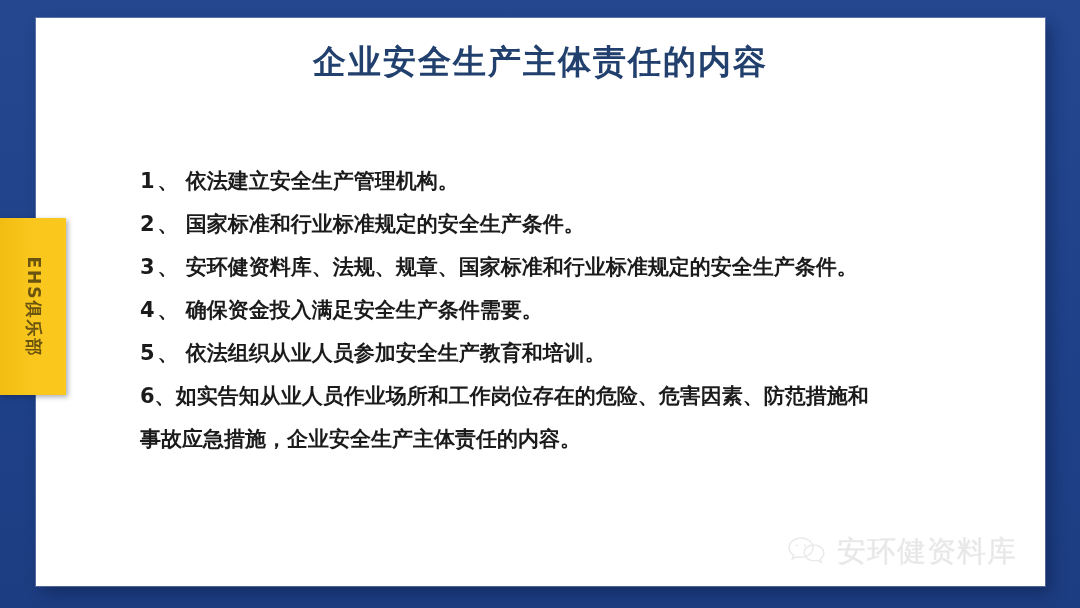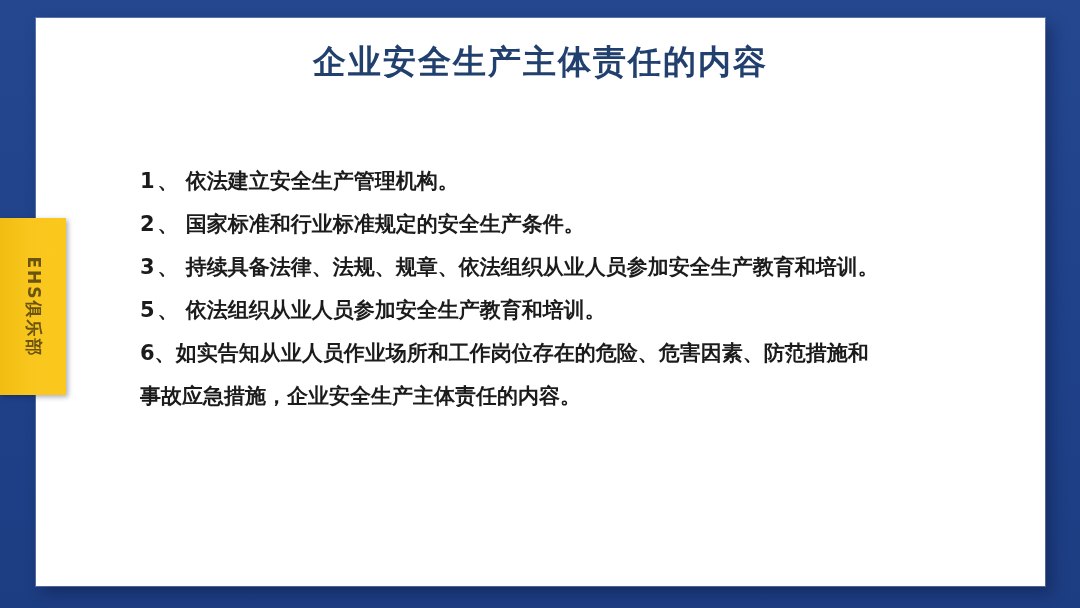--- a/index.html
+++ b/index.html
@@ -154,36 +154,50 @@
 
       <div class="list-item gap-wide">
         <span class="item-num">1、</span><span class="item-text">依法建立安全生产管理机构。</span>
       </div>
 
       <div class="list-item gap-wide">
         <span class="item-num">2、</span><span class="item-text">国家标准和行业标准规定的安全生产条件。</span>
       </div>
 
       <div class="list-item gap-wide">
-        <span class="item-num">3、</span><span class="item-text">持续具备法律、法规、规章、依法组织从业人员参加安全生产教育和培训。</span>
-      </div>
-
+        <span class="item-num">3、</span><span class="item-text">安环健资料库、法规、规章、国家标准和行业标准规定的安全生产条件。</span>
+      </div>
+
+      <div class="list-item gap-wide">
+        <span class="item-num">4、</span><span class="item-text">确保资金投入满足安全生产条件需要。</span>
+      </div>
 
       <div class="list-item gap-wide">
         <span class="item-num">5、</span><span class="item-text">依法组织从业人员参加安全生产教育和培训。</span>
       </div>
 
       <div class="list-item">
         <span class="item-num">6、</span><span class="item-text">如实告知从业人员作业场所和工作岗位存在的危险、危害因素、防范措施和</span>
         <span class="cont-line">事故应急措施，企业安全生产主体责任的内容。</span>
       </div>
 
 
     </div>
 
+    <div id="watermark">
+      <span id="watermark-icon">
+        <svg width="42" height="32" viewBox="0 0 42 32" fill="none" stroke="#c2c2c2" stroke-width="1.5">
+          <path d="M15 4C8.4 4 3 8.3 3 13.6c0 3 1.8 5.7 4.6 7.5L6.3 25l4.6-2.3c1.3.4 2.7.6 4.1.6 6.6 0 12-4.3 12-9.7S21.6 4 15 4z"></path>
+          <circle cx="11" cy="11.5" r="1.1" fill="#c2c2c2" stroke="none"></circle>
+          <circle cx="19" cy="11.5" r="1.1" fill="#c2c2c2" stroke="none"></circle>
+          <path d="M28 11c5.4 0 9.8 3.6 9.8 8 0 2.5-1.4 4.7-3.7 6.2l1 3-3.7-1.8c-1 .3-2.2.4-3.4.4-5.4 0-9.8-3.6-9.8-8s4.4-7.8 9.8-7.8z"></path>
+        </svg>
+      </span>
+      <span id="watermark-text">安环健资料库</span>
+    </div>
 
   </div>
 
   <div id="side-tab">
     <span id="side-tab-label">EHS俱乐部</span>
   </div>
 
 </div>
 
 </body></html>

